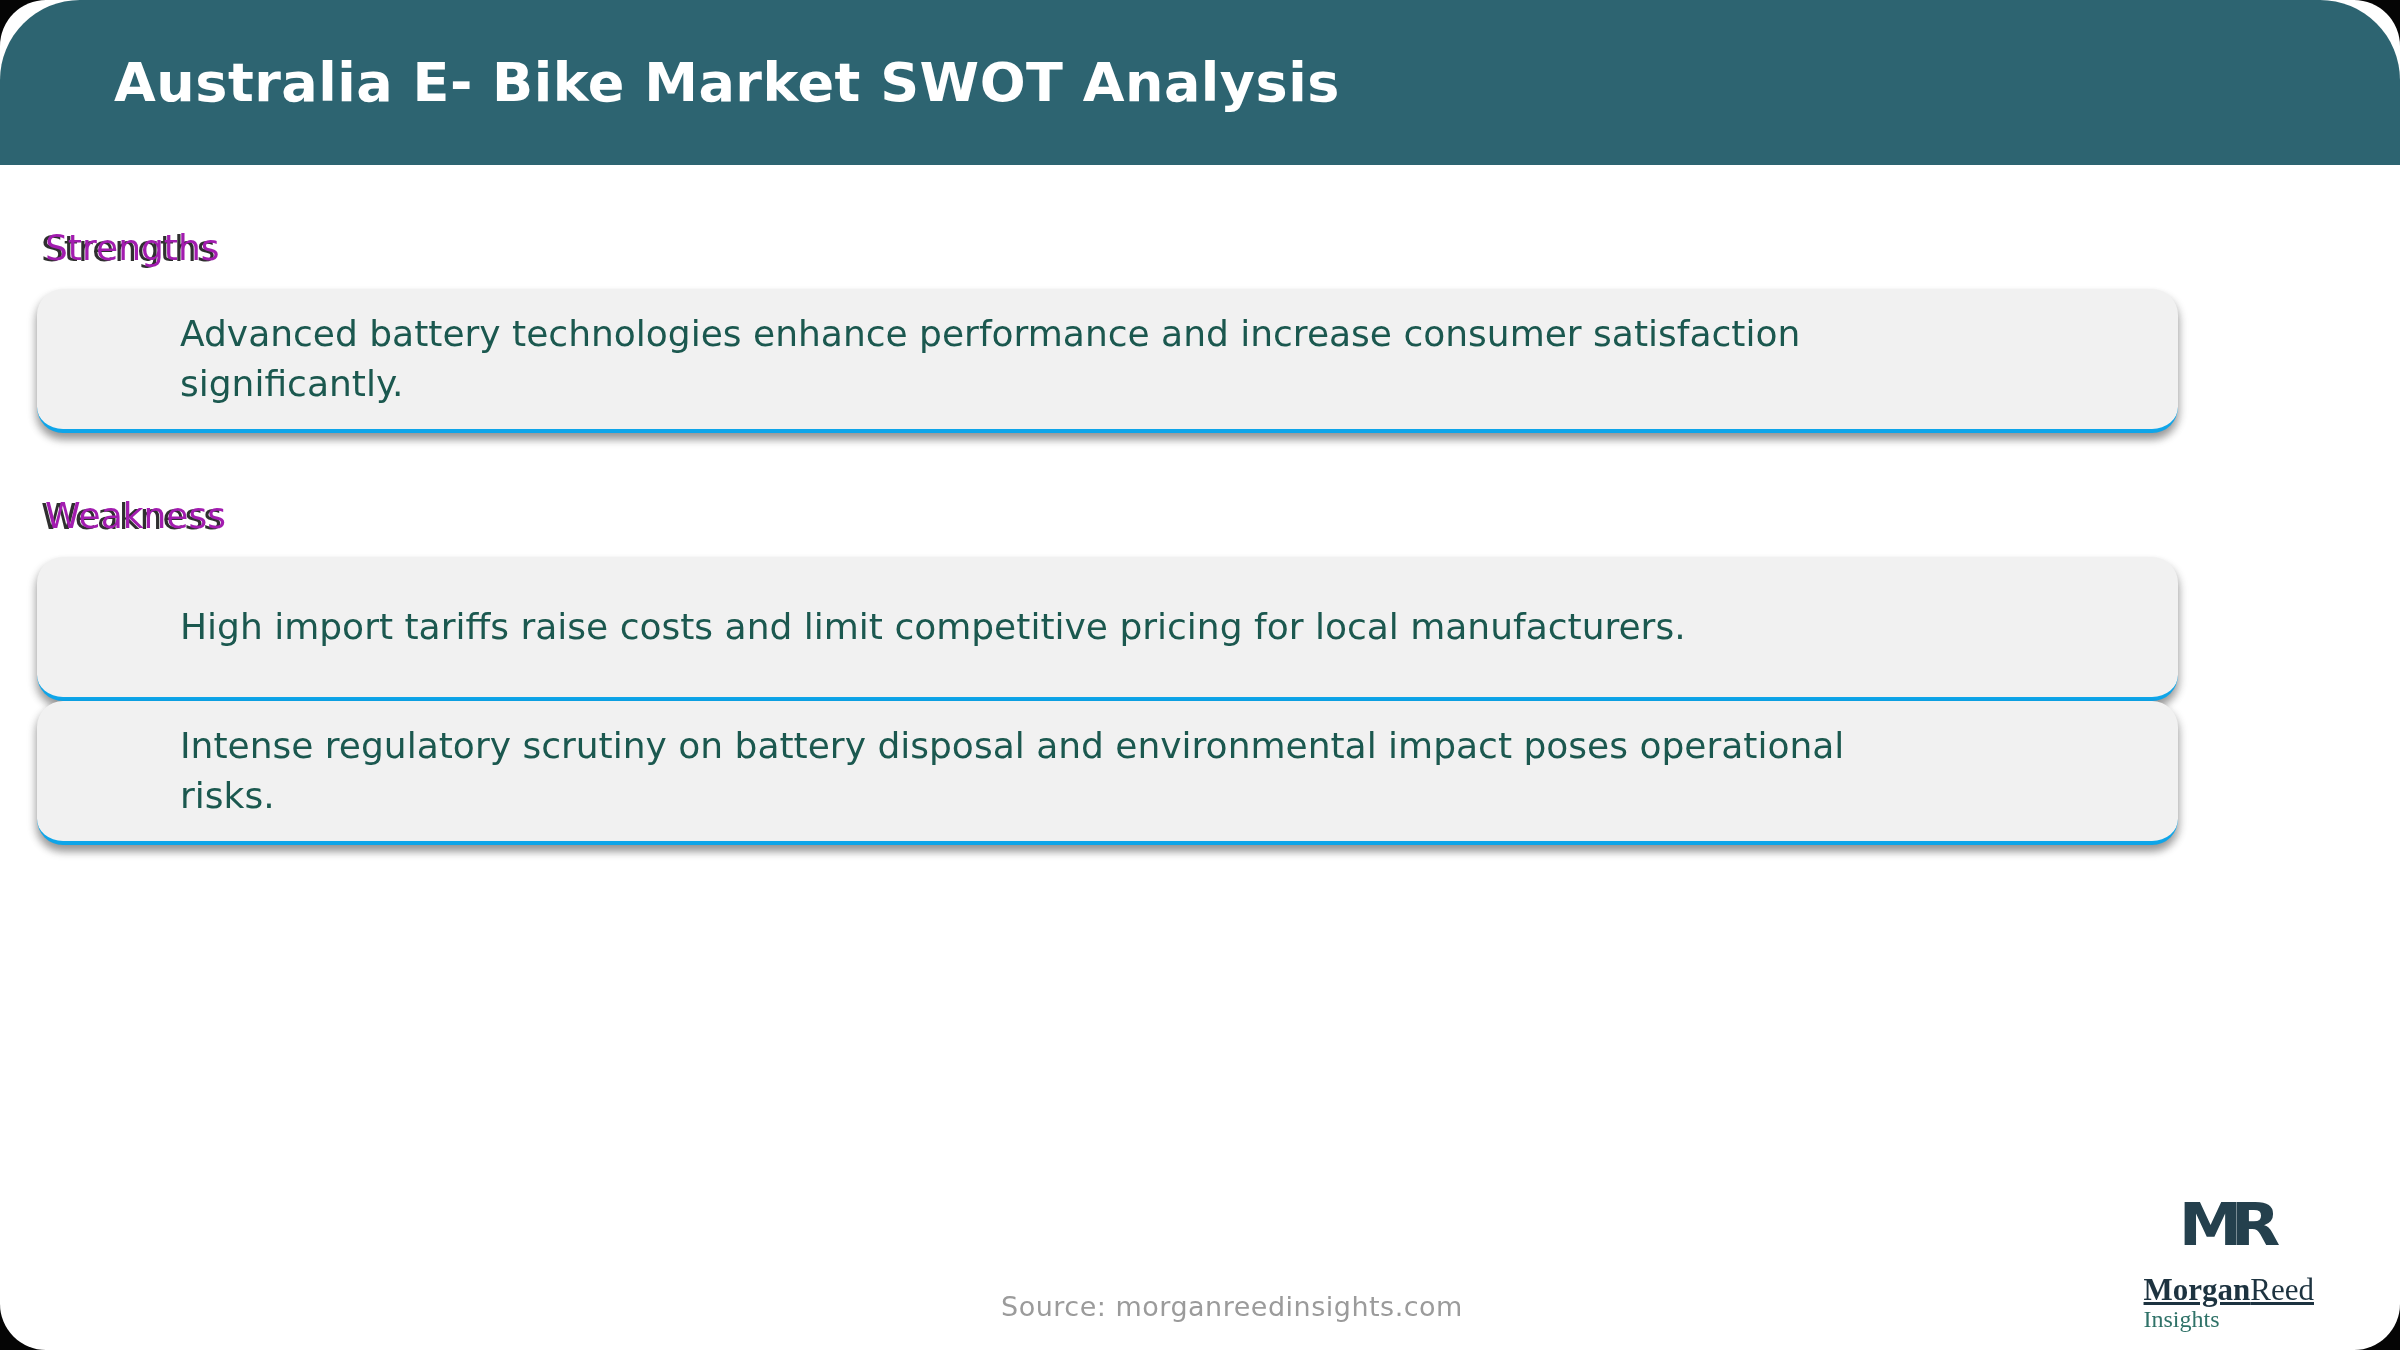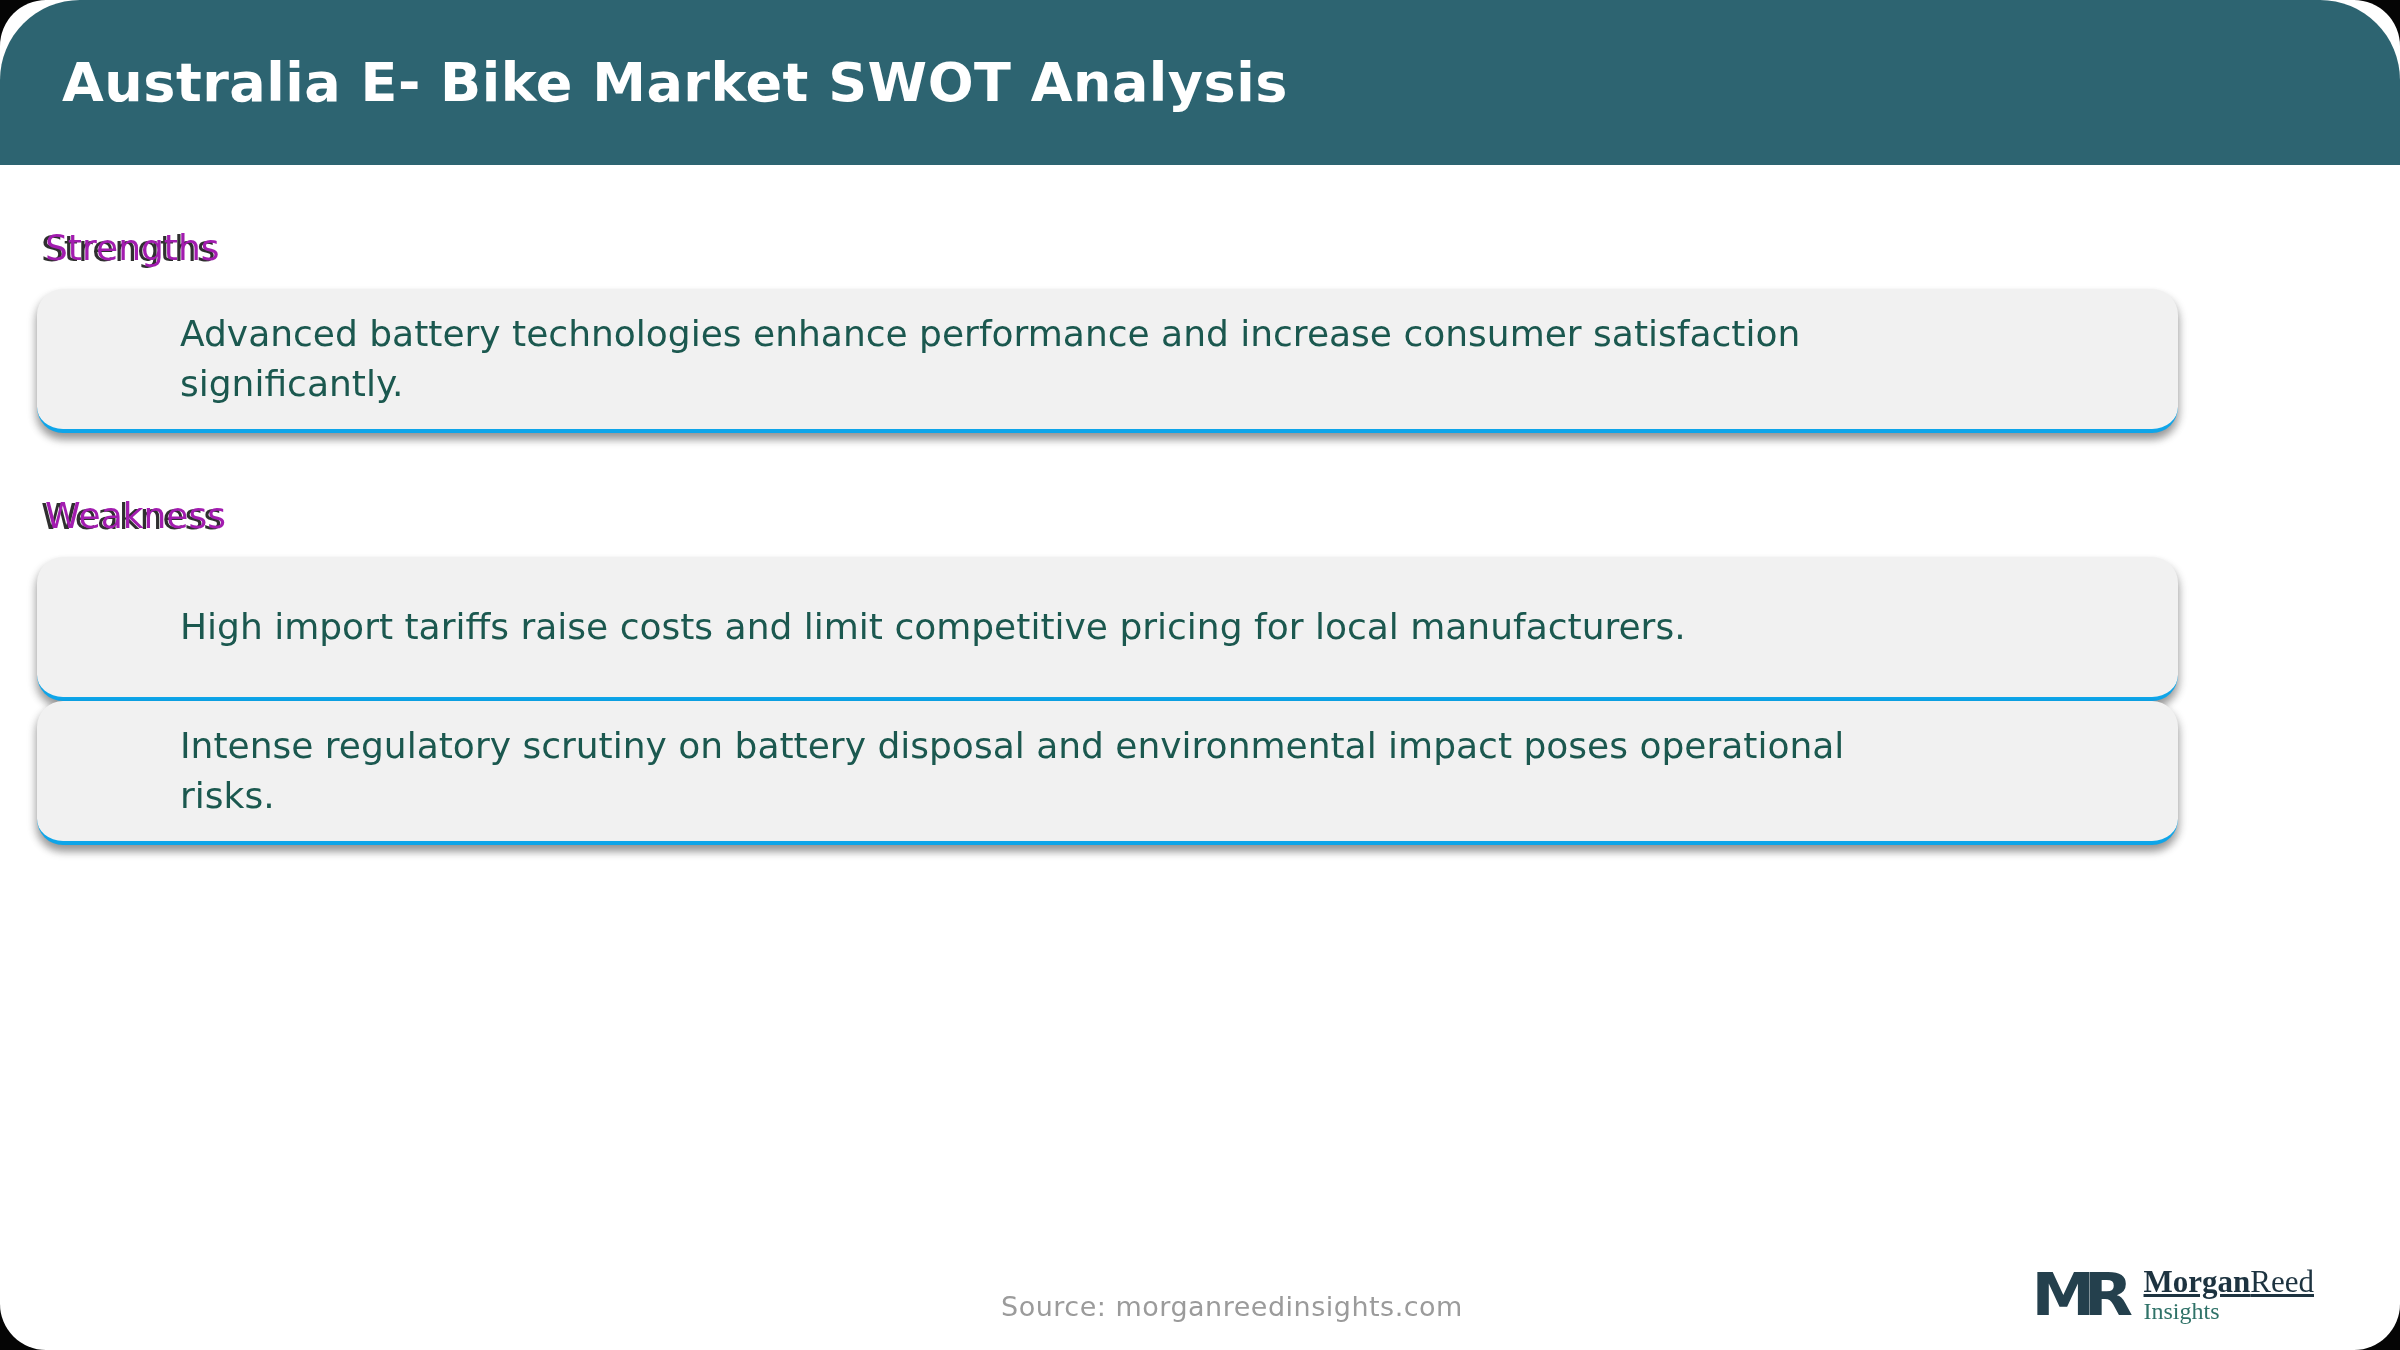--- a/index.html
+++ b/index.html
@@ -17,21 +17,21 @@
     background: #ffffff;
     border-radius: 46px;
     overflow: hidden;
   }
   .header {
     height: 165px;
     background: #2d6471;
     border-radius: 80px 80px 0 0;
     display: flex;
     align-items: center;
-    padding-left: 62px;
+    padding-left: 114px;
     box-sizing: border-box;
   }
   .page-title {
     color: #ffffff;
     font-size: 54px;
     font-weight: bold;
     letter-spacing: 0.5px;
   }
   .section-heading {
     font-size: 36px;
@@ -74,20 +74,21 @@
     letter-spacing: 0.5px;
     margin-left: 32px;
   }
   .brand-logo {
     position: absolute;
     right: 86px;
     bottom: 18px;
     display: flex;
     align-items: center;
     gap: 12px;
+    flex-direction: column;
   }
   .brand-monogram {
     font-size: 64px;
     font-weight: bold;
     letter-spacing: -0.18em;
     color: #24404d;
     padding-right: 10px;
     transform: scaleY(0.92);
     font-family: "DejaVu Sans", sans-serif;
   }

